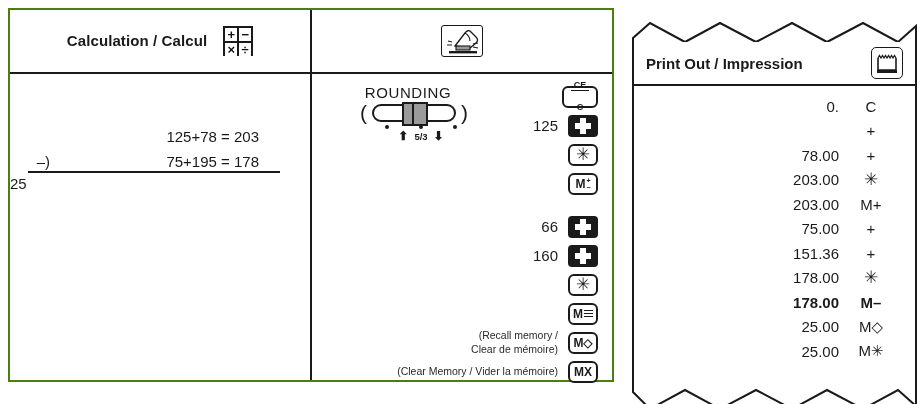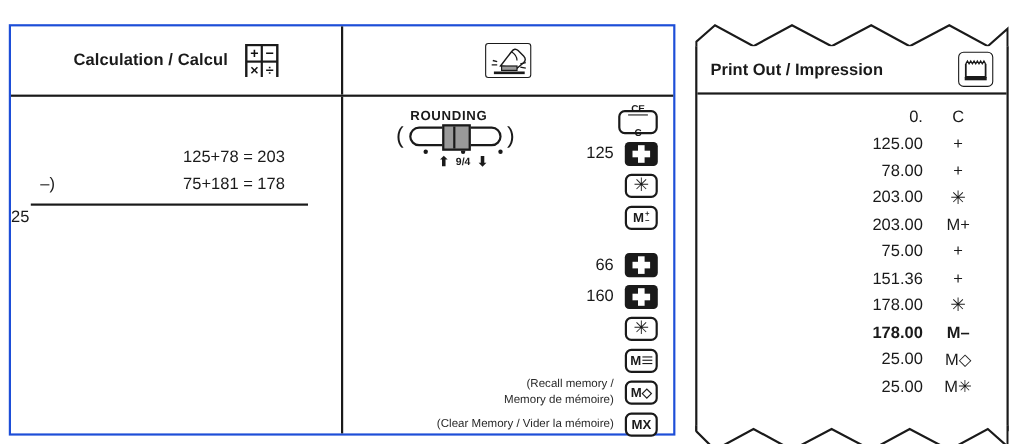--- a/index.html
+++ b/index.html
@@ -1,21 +1,21 @@
 <!DOCTYPE html>
 <html><head>
 <meta charset="utf-8">
 <style>
   html,body{margin:0;padding:0;background:#fff;}
   body{width:923px;height:404px;font-family:"Liberation Sans",sans-serif;color:#1a1a1a;overflow:hidden;}
   .page{position:relative;width:923px;height:404px;}
 
   
-  .table{position:absolute;left:8px;top:22px;width:606px;height:374px;
-         border:2px solid #1d4ed8;box-sizing:border-box;display:flex;flex-direction:column;}
+  .table{position:absolute;left:8px;top:8px;width:606px;height:374px;
+         border:2px solid #4d7c0f;box-sizing:border-box;display:flex;flex-direction:column;}
   .thead{display:flex;height:62px;border-bottom:2px solid #1a1a1a;}
   .th{display:flex;align-items:center;justify-content:center;gap:16px;box-sizing:border-box;}
   .th.calc{width:302px;border-right:2px solid #1a1a1a;}
   .th.oper{flex:1;}
   .th-title{font-size:15px;font-weight:bold;line-height:1.2;text-align:center;letter-spacing:.1px;}
   .tbody{display:flex;flex:1;}
   .td.calc{width:302px;border-right:2px solid #1a1a1a;box-sizing:border-box;position:relative;}
   .td.oper{flex:1;box-sizing:border-box;position:relative;}
 
   
@@ -23,29 +23,29 @@
        background:#1a1a1a;gap:2px;border:2px solid #1a1a1a;box-sizing:border-box;}
   .icon-calcgrid span{background:#fff;display:flex;align-items:center;justify-content:center;
        font-size:13px;font-weight:bold;line-height:1;color:#111;}
   .icon-hand{width:40px;height:30px;border:1.6px solid #1a1a1a;border-radius:3px;background:#fff;
        display:flex;align-items:center;justify-content:center;overflow:hidden;}
   .icon-printer{width:30px;height:30px;border:1.6px solid #1a1a1a;border-radius:5px;background:#fff;
        display:flex;align-items:center;justify-content:center;overflow:hidden;}
 
   
   .calcwrap{position:absolute;left:0;top:46px;width:100%;}
-  .calc-line{display:flex;align-items:flex-start;font-size:15px;height:25px;}
+  .calc-line{display:flex;align-items:flex-end;font-size:15px;height:25px;}
   .calc-minus{width:40px;text-align:right;padding-right:4px;font-size:15px;}
   .calc-expr{width:205px;text-align:right;padding-right:22px;white-space:pre;}
   .calc-rule{margin:1px 0 2px 18px;width:252px;height:2px;background:#1a1a1a;}
   .calc-total{width:245px;text-align:left;padding-right:22px;font-size:15px;}
 
   
   .rounding{position:absolute;left:22px;top:10px;width:160px;}
-  .rounding-label{font-size:12px;font-weight:bold;letter-spacing:.6px;text-align:center;width:120px;margin-left:14px;}
+  .rounding-label{font-size:15px;font-weight:normal;letter-spacing:.6px;text-align:center;width:120px;margin-left:14px;}
   .sw-row{display:flex;align-items:center;justify-content:center;margin-top:1px;}
   .paren{font-size:21px;line-height:1;margin:0 5px;color:#1a1a1a;}
   .switch{position:relative;width:84px;height:18px;border:2px solid #1a1a1a;border-radius:9px;background:#fff;box-sizing:border-box;}
   .knob{position:absolute;left:28px;top:-4px;width:26px;height:24px;background:#9a9a9a;border:2px solid #1a1a1a;box-sizing:border-box;}
   .knob:after{content:"";position:absolute;left:8px;top:0;width:2px;height:20px;background:#1a1a1a;}
   .dots{display:flex;justify-content:space-between;width:72px;margin:2px auto 0;padding-left:14px;}
   .dot{width:4px;height:4px;border-radius:50%;background:#1a1a1a;}
   .sw-legend{display:flex;align-items:center;justify-content:center;gap:6px;font-size:9.5px;font-weight:bold;margin-top:1px;padding-left:14px;}
   .sw-legend .ar{font-size:12px;line-height:1;}
 
@@ -124,21 +124,21 @@
     <div class="tbody">
 
       <div class="td calc">
         <div class="calcwrap">
           <div class="calc-line">
             <div class="calc-minus"></div>
             <div class="calc-expr">125+78 = 203</div>
           </div>
           <div class="calc-line">
             <div class="calc-minus">–)</div>
-            <div class="calc-expr">75+181 = 178</div>
+            <div class="calc-expr">75+195 = 178</div>
           </div>
           <div class="calc-rule"></div>
           <div class="calc-total">25</div>
         </div>
       </div>
 
       <div class="td oper">
 
         <div class="rounding">
           <div class="rounding-label">ROUNDING</div>
@@ -149,21 +149,21 @@
             </span>
             <span class="paren">)</span>
           </div>
           <div class="dots">
             <span class="dot"></span>
             <span class="dot"></span>
             <span class="dot"></span>
           </div>
           <div class="sw-legend">
             <span class="ar">⬆</span>
-            <span>9/4</span>
+            <span>5/3</span>
             <span class="ar">⬇</span>
           </div>
         </div>
 
         <div class="oprows">
 
           <div class="oprow">
             <span class="opnum"></span>
             <span class="key light ce">
               <span class="top">CE</span>
@@ -231,21 +231,21 @@
                     <b></b>
                     <b></b>
                     <b></b>
                   </span>
               </span>
             </span>
           </div>
 
           <div class="oprow">
             <span class="opnote" style="white-space:pre-line">(Recall memory /
-Memory de mémoire)</span>
+Clear de mémoire)</span>
             <span class="key light">
                 <span>M◇</span>
               </span>
           </div>
 
           <div class="oprow">
             <span class="opnote">(Clear Memory / Vider la mémoire)</span>
             <span class="key light">
                 <span>MX</span>
               </span>
@@ -270,21 +270,20 @@
             <rect x="3" y="20" width="20" height="3" fill="#1a1a1a"></rect>
           </svg>
         </span>
       </div>
       <div class="po-lines">
         <div class="po-line">
             <span class="po-val">0.</span>
             <span class="po-op">C</span>
           </div>
         <div class="po-line">
-            <span class="po-val">125.00</span>
             <span class="po-op">+</span>
           </div>
         <div class="po-line">
             <span class="po-val">78.00</span>
             <span class="po-op">+</span>
           </div>
         <div class="po-line">
             <span class="po-val">203.00</span>
             <span class="po-op star">✳</span>
           </div>

